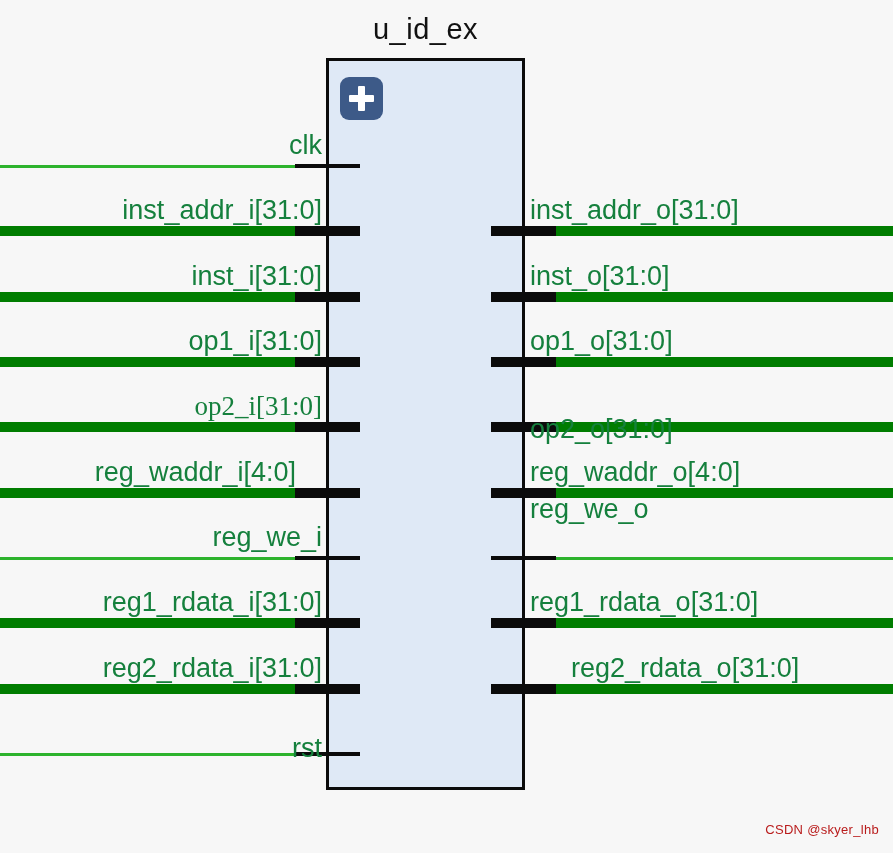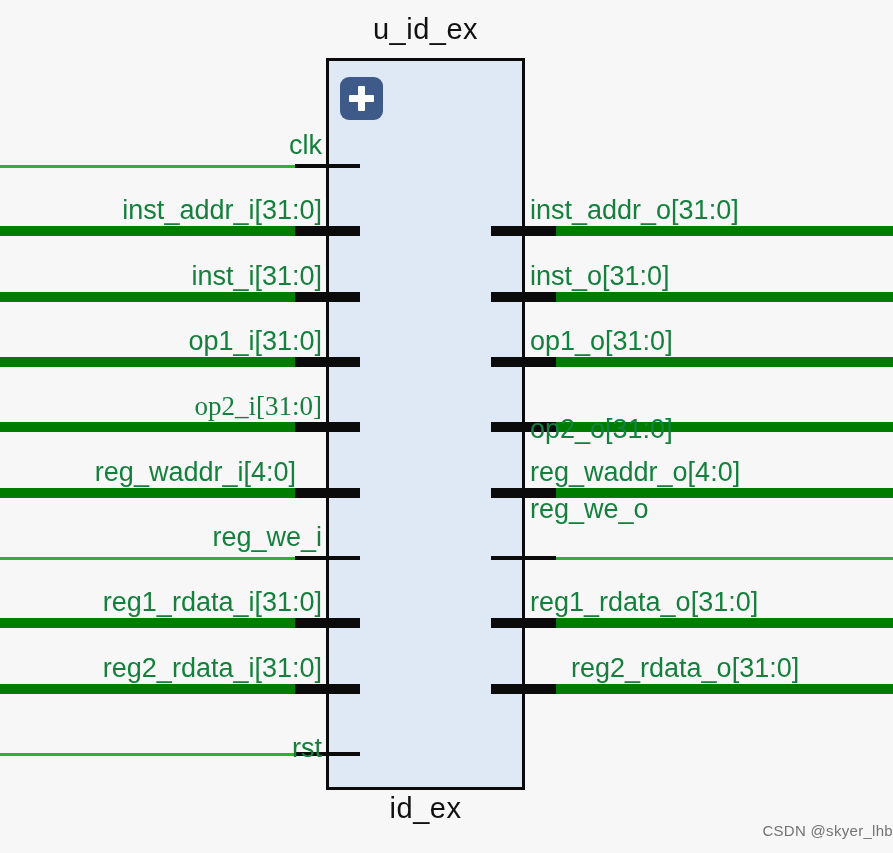--- a/index.html
+++ b/index.html
@@ -56,23 +56,23 @@
   .stub{position:absolute;background:#0b0b0b;}
   .plabel{
     position:absolute;
     font-size:27px;color:#15803d;
     line-height:30px;
     white-space:nowrap;
   }
   .plabel.left{text-align:right;}
   .watermark{
     position:absolute;
-    right:0;top:822px;
-    font-size:15px;
-    color:#737373;
+    right:14px;top:822px;
+    font-size:13px;
+    color:#b91c1c;
     letter-spacing:0.3px;
   }
 </style>
 </head>
 <body>
 
 <div id="canvas">
 
   <div class="inst-title">u_id_ex</div>
 
@@ -133,16 +133,15 @@
       <div class="wire thin" style="left: 556px; width: 337px; top: 557px;"></div>
       <div class="plabel right" style="left: 530px; top: 494px;">reg_we_o</div>
       <div class="stub" style="left: 491px; width: 65px; top: 618px; height: 10px;"></div>
       <div class="wire bus" style="left: 556px; width: 337px; top: 618px;"></div>
       <div class="plabel right" style="left: 530px; top: 587px;">reg1_rdata_o[31:0]</div>
       <div class="stub" style="left: 491px; width: 65px; top: 684px; height: 10px;"></div>
       <div class="wire bus" style="left: 556px; width: 337px; top: 684px;"></div>
       <div class="plabel right" style="left: 546px; top: 653px; margin-left: 25px;">reg2_rdata_o[31:0]</div>
     </div>
 
-  <div class="mod-title">id_ex</div>
 
   <div class="watermark">CSDN @skyer_lhb</div>
 </div>
 
 </body></html>

